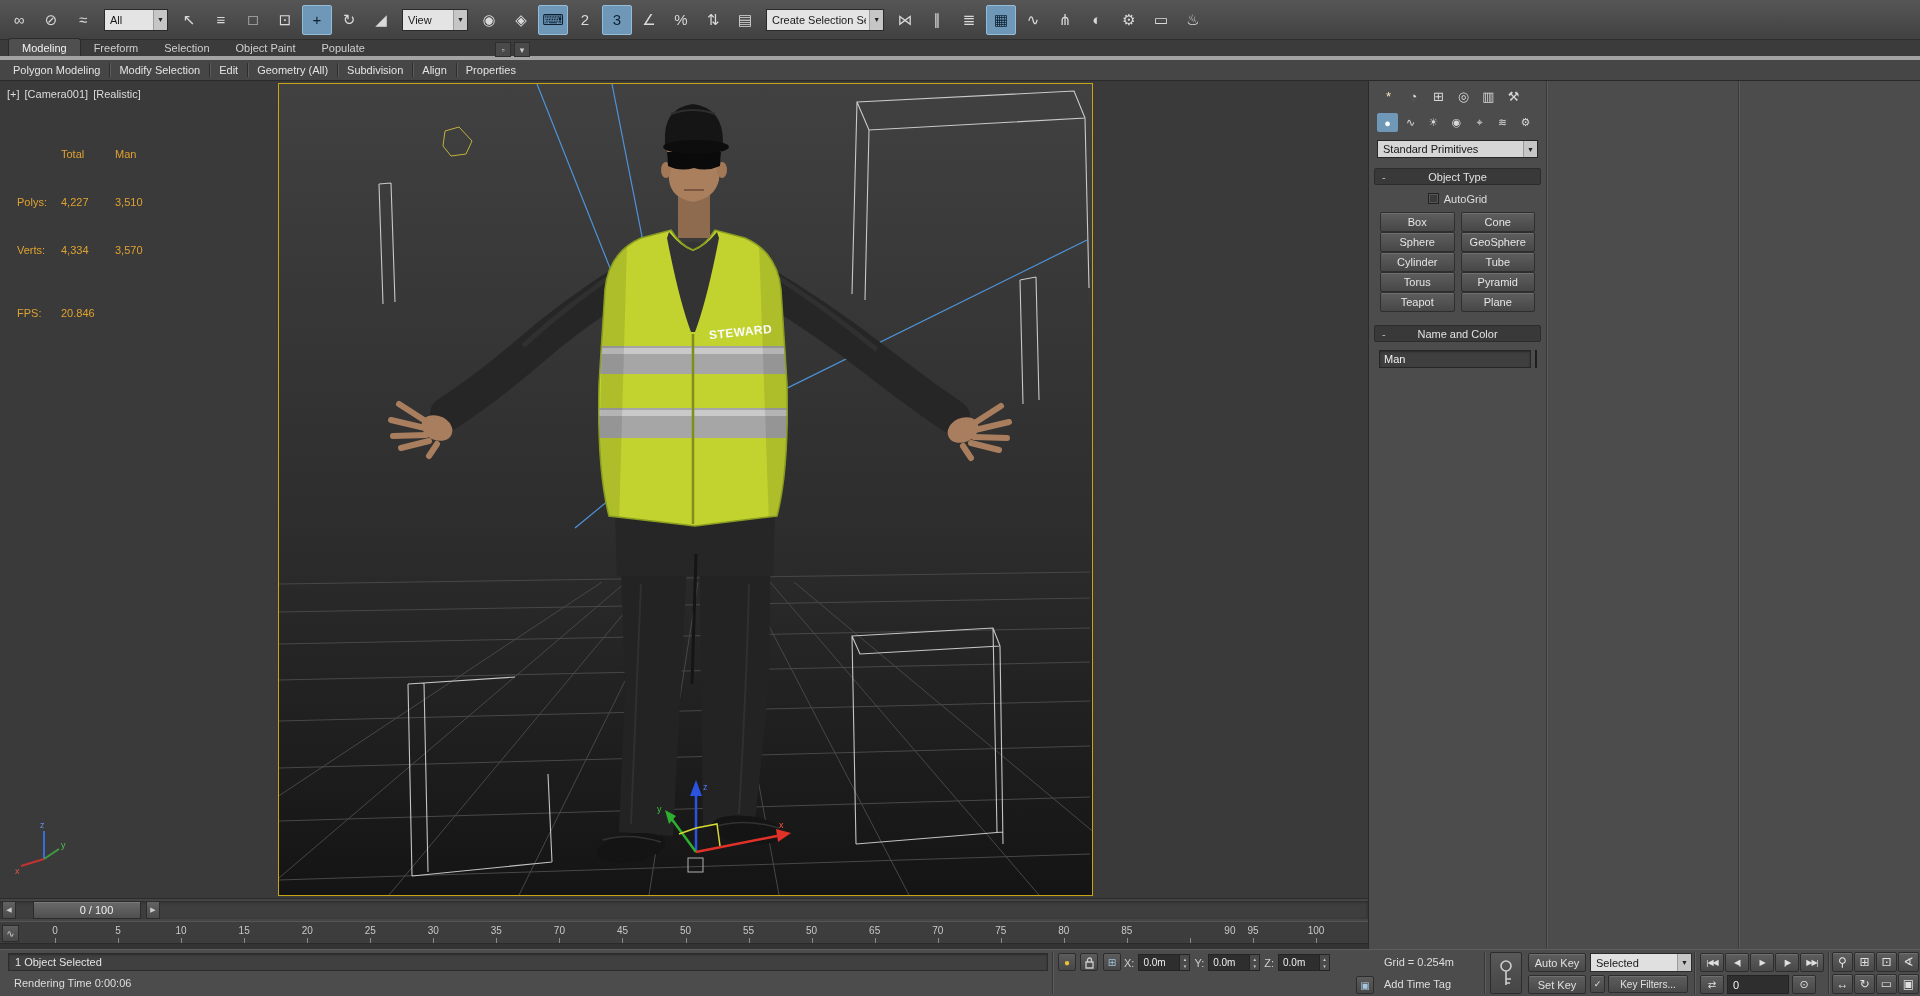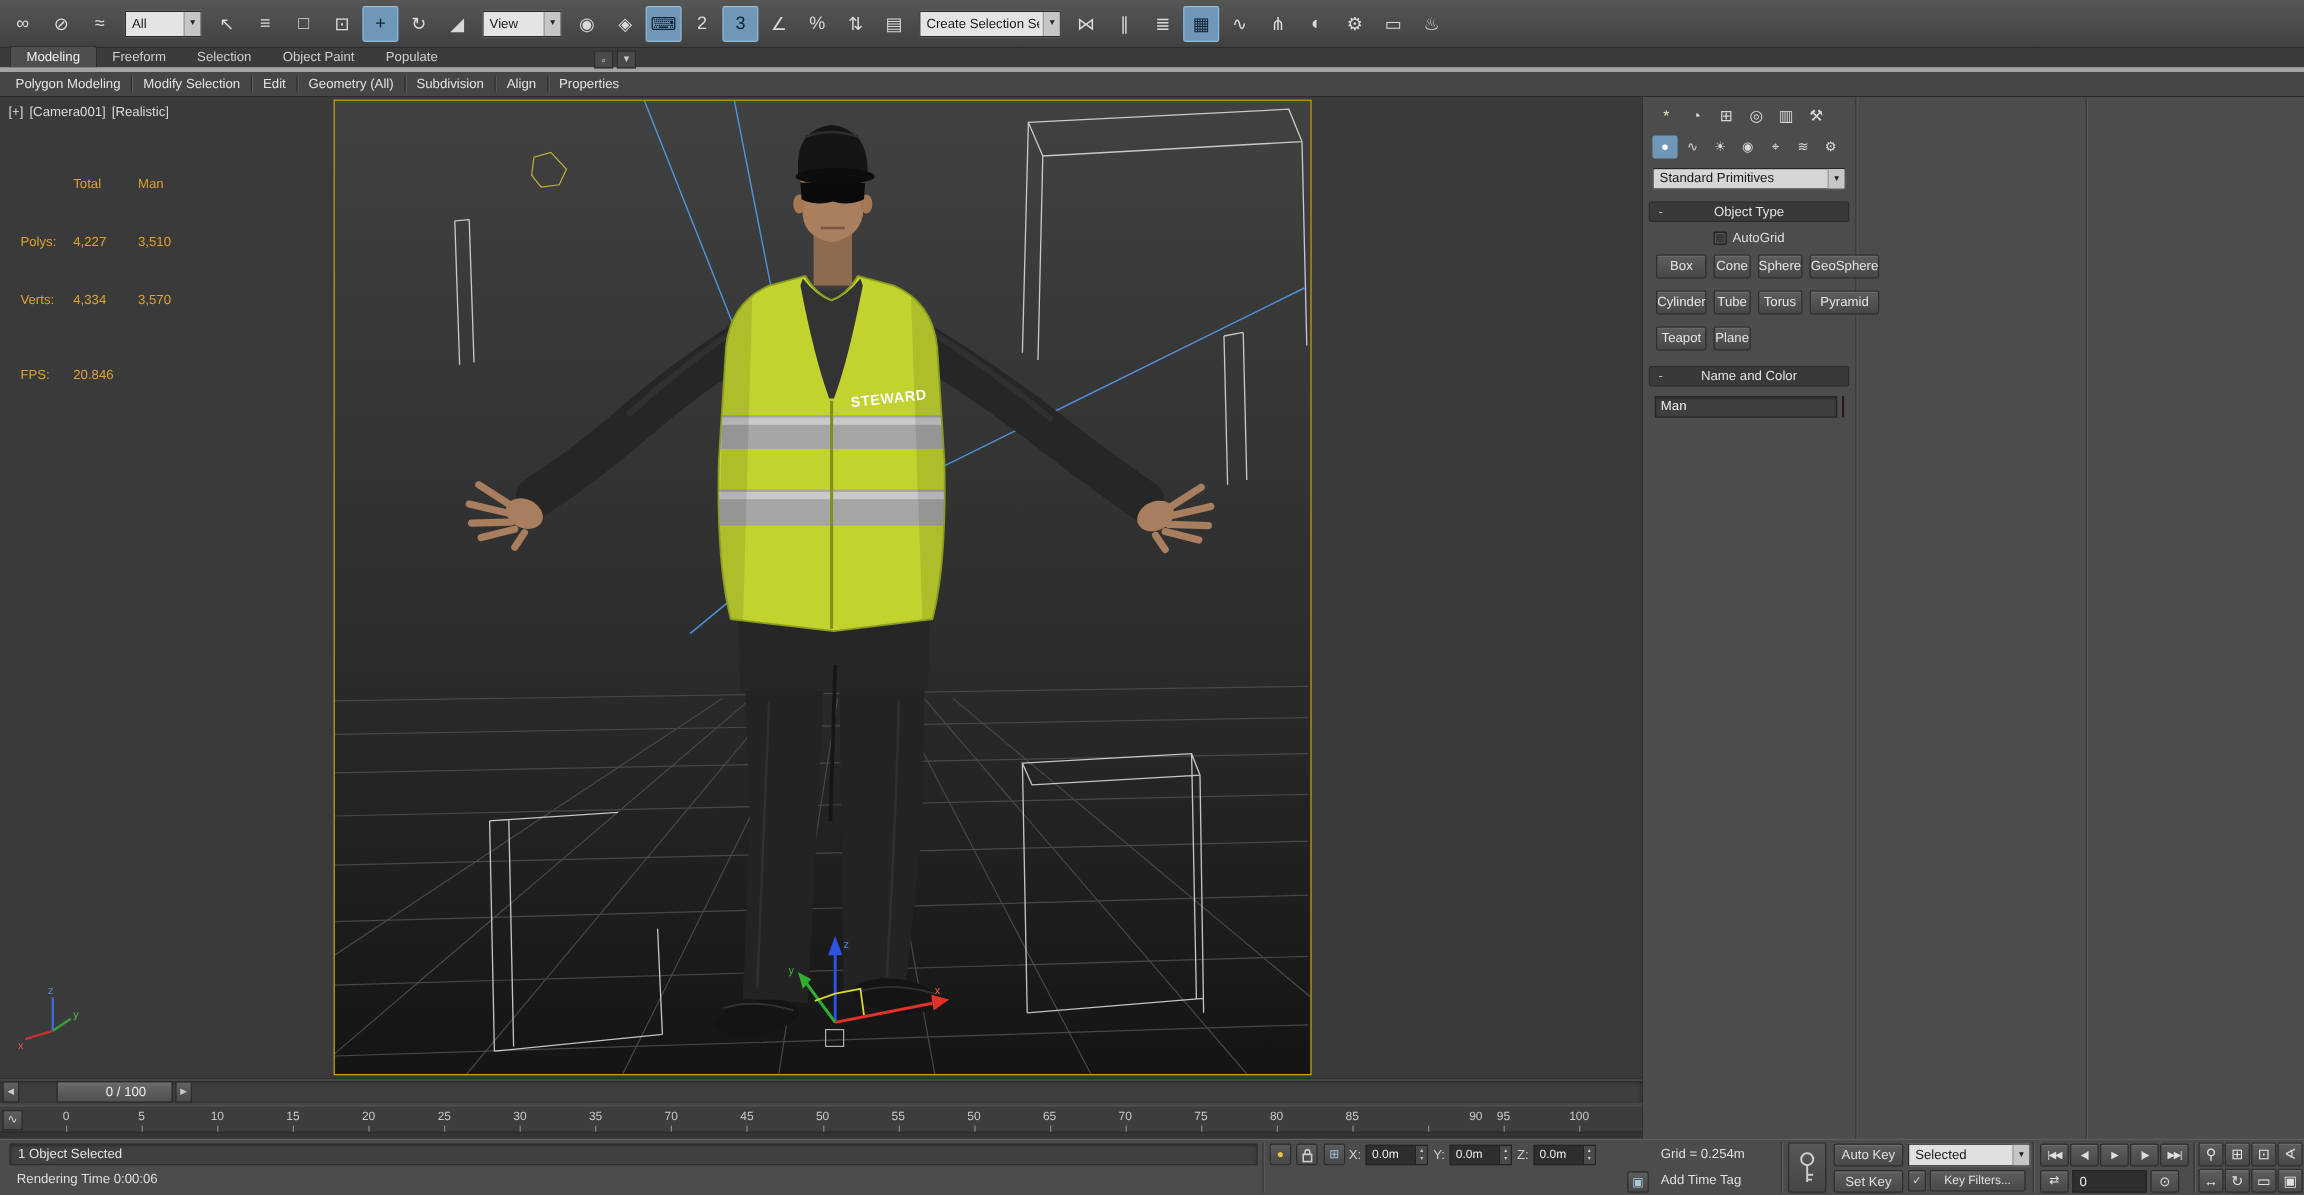--- a/index.html
+++ b/index.html
@@ -44,31 +44,31 @@
 .ptab.active{color:#f5e9b8;}
 .pcat-row{display:flex;gap:2px;padding-left:8px;margin-bottom:8px;}
 .pcat{width:21px;height:19px;display:flex;align-items:center;justify-content:center;color:#d8d8d8;font-size:11px;border-radius:2px;}
 .pcat.active{background:#6e97b8;color:#fff;}
 .panel-combo{height:18px;margin:0 8px 10px;background:#d6d6d6;border:1px solid #272727;color:#161616;display:flex;align-items:center;padding-left:5px;}
 .panel-combo .tb-combo-arrow{height:100%;}
 .rollout-hdr{height:17px;margin:4px 5px 5px;background:#393939;border:1px solid #2c2c2c;border-radius:2px;display:flex;align-items:center;justify-content:center;position:relative;color:#e2e2e2;}
 .rollout-hdr .minus{position:absolute;left:7px;color:#bbb;}
 .autogrid-row{display:flex;align-items:center;justify-content:center;gap:5px;height:17px;margin-bottom:3px;color:#dedede;}
 .checkbox{width:11px;height:11px;background:#3a3a3a;border:1px solid #222;box-shadow:inset 0 0 0 1px #555;}
-.ot-grid{display:grid;grid-template-columns:1fr 1fr 1fr 1fr;gap:10px 6px;padding:2px 11px 9px;}
+.ot-grid{display:grid;grid-template-columns:1fr 1fr;gap:0 6px;padding:2px 11px 9px;}
 .max-btn{height:20px;background:linear-gradient(#5e5e5e,#474747);border:1px solid #2e2e2e;box-shadow:inset 0 1px 0 #6f6f6f;border-radius:2px;display:flex;align-items:center;justify-content:center;color:#e5e5e5;}
 .name-row{display:flex;align-items:center;gap:4px;padding:3px 10px;}
 .name-input{flex:1;height:18px;background:#3f3f3f;border:1px solid #262626;box-shadow:inset 0 1px 2px #2a2a2a;color:#f0f0f0;padding:0 4px;font-size:11px;font-family:"Liberation Sans",sans-serif;}
 .color-swatch{width:18px;height:18px;border:1px solid #1d1d1d;}
 
 
 .timeslider{position:absolute;left:0;top:898px;width:1368px;height:23px;background:#454545;border-top:1px solid #2b2b2b;}
 .ts-track{position:absolute;left:0;top:2px;width:1368px;height:18px;background:#3e3e3e;box-shadow:inset 0 1px 3px #292929;}
 .ts-btn{position:absolute;top:2px;width:14px;height:18px;background:linear-gradient(#626262,#4a4a4a);border:1px solid #2c2c2c;color:#ccc;display:flex;align-items:center;justify-content:center;font-size:7px;}
-.ts-handle{position:absolute;left:47px;top:2px;width:97px;height:18px;background:linear-gradient(#6a6a6a,#4f4f4f);border:1px solid #2a2a2a;box-shadow:inset 0 1px 0 #7a7a7a;display:flex;align-items:center;justify-content:center;color:#efefef;padding-left:19px;}
+.ts-handle{position:absolute;left:33px;top:2px;width:108px;height:18px;background:linear-gradient(#6a6a6a,#4f4f4f);border:1px solid #2a2a2a;box-shadow:inset 0 1px 0 #7a7a7a;display:flex;align-items:center;justify-content:center;color:#efefef;padding-left:19px;}
 .ruler{position:absolute;left:0;top:921px;width:1368px;height:28px;background:#3d3d3d;border-top:1px solid #555;}
 .tick-label{position:absolute;top:3px;transform:translateX(-50%);font-size:10px;color:#c9c9c9;}
 .tick-mark{position:absolute;top:16px;width:1px;height:5px;background:#8b8b8b;}
 .ruler-strip{position:absolute;left:0;bottom:0;width:100%;height:6px;background:#333;border-top:1px solid #2a2a2a;}
 .mce-btn{position:absolute;left:2px;top:3px;width:17px;height:17px;background:linear-gradient(#5e5e5e,#484848);border:1px solid #2c2c2c;color:#cfcfcf;display:flex;align-items:center;justify-content:center;font-size:10px;}
 
 
 .statusbar{position:absolute;left:0;top:949px;width:1920px;height:47px;background:#4c4c4c;border-top:1px solid #5e5e5e;}
 .sunken{background:#404040;border:1px solid #2c2c2c;box-shadow:inset 0 1px 2px #2b2b2b;color:#e3e3e3;display:flex;align-items:center;padding:0 6px;}
 .prompt{position:absolute;left:8px;top:3px;width:1040px;height:18px;}

